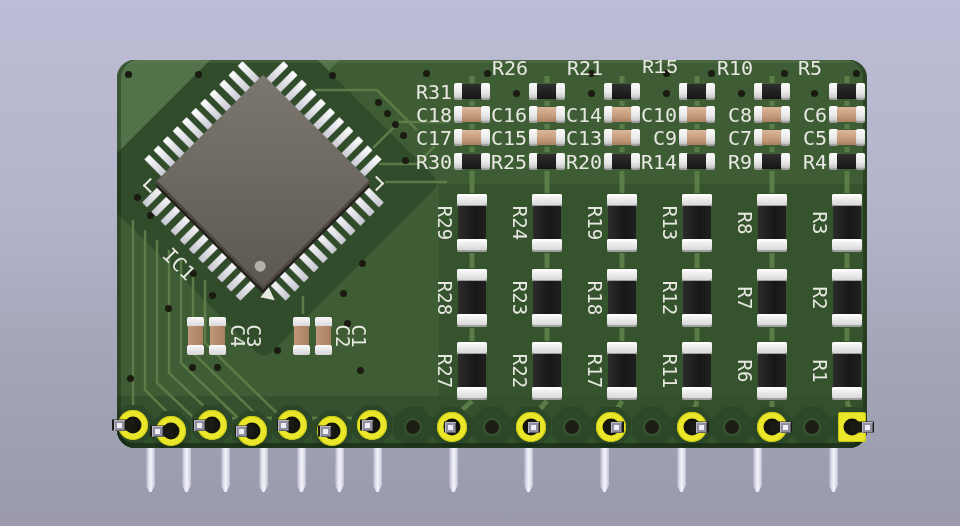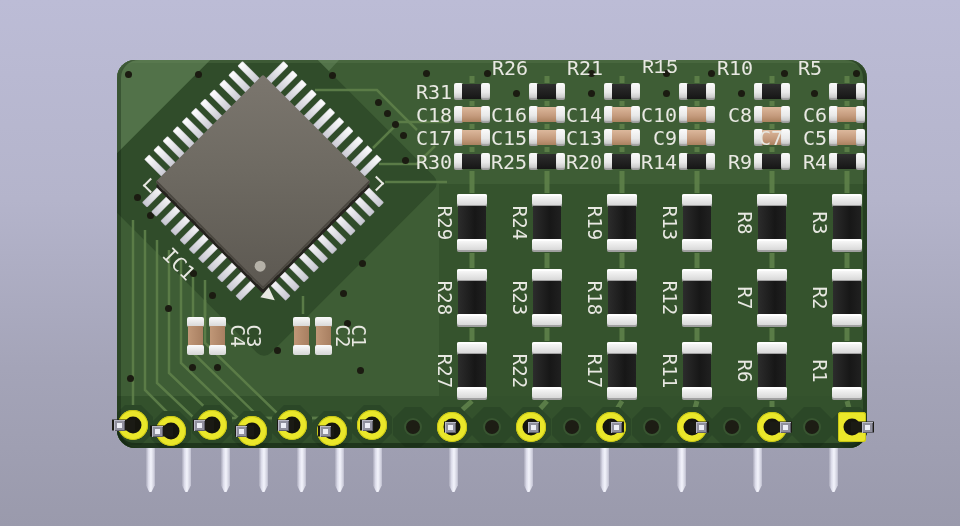--- a/index.html
+++ b/index.html
@@ -343,21 +343,21 @@
           <div class="lead"></div>
           <div class="body"></div>
           <div class="lead r"></div>
         </div>
         <div class="silk alignR" style="left: 560px; top: 78px;">C9</div>
         <div class="chip-h is-cap" style="left: 637px; top: 69px;">
           <div class="lead"></div>
           <div class="body"></div>
           <div class="lead r"></div>
         </div>
-        <div class="silk alignR" style="left: 666px; top: 78px;">C7</div>
+        <div class="silk alignR" style="left: 635px; top: 78px;">C7</div>
         <div class="chip-h is-cap" style="left: 712px; top: 69px;">
           <div class="lead"></div>
           <div class="body"></div>
           <div class="lead r"></div>
         </div>
         <div class="silk alignR" style="left: 710px; top: 78px;">C5</div>
         <div class="chip-h" style="left: 337px; top: 93px;">
           <div class="lead"></div>
           <div class="body"></div>
           <div class="lead r"></div>

